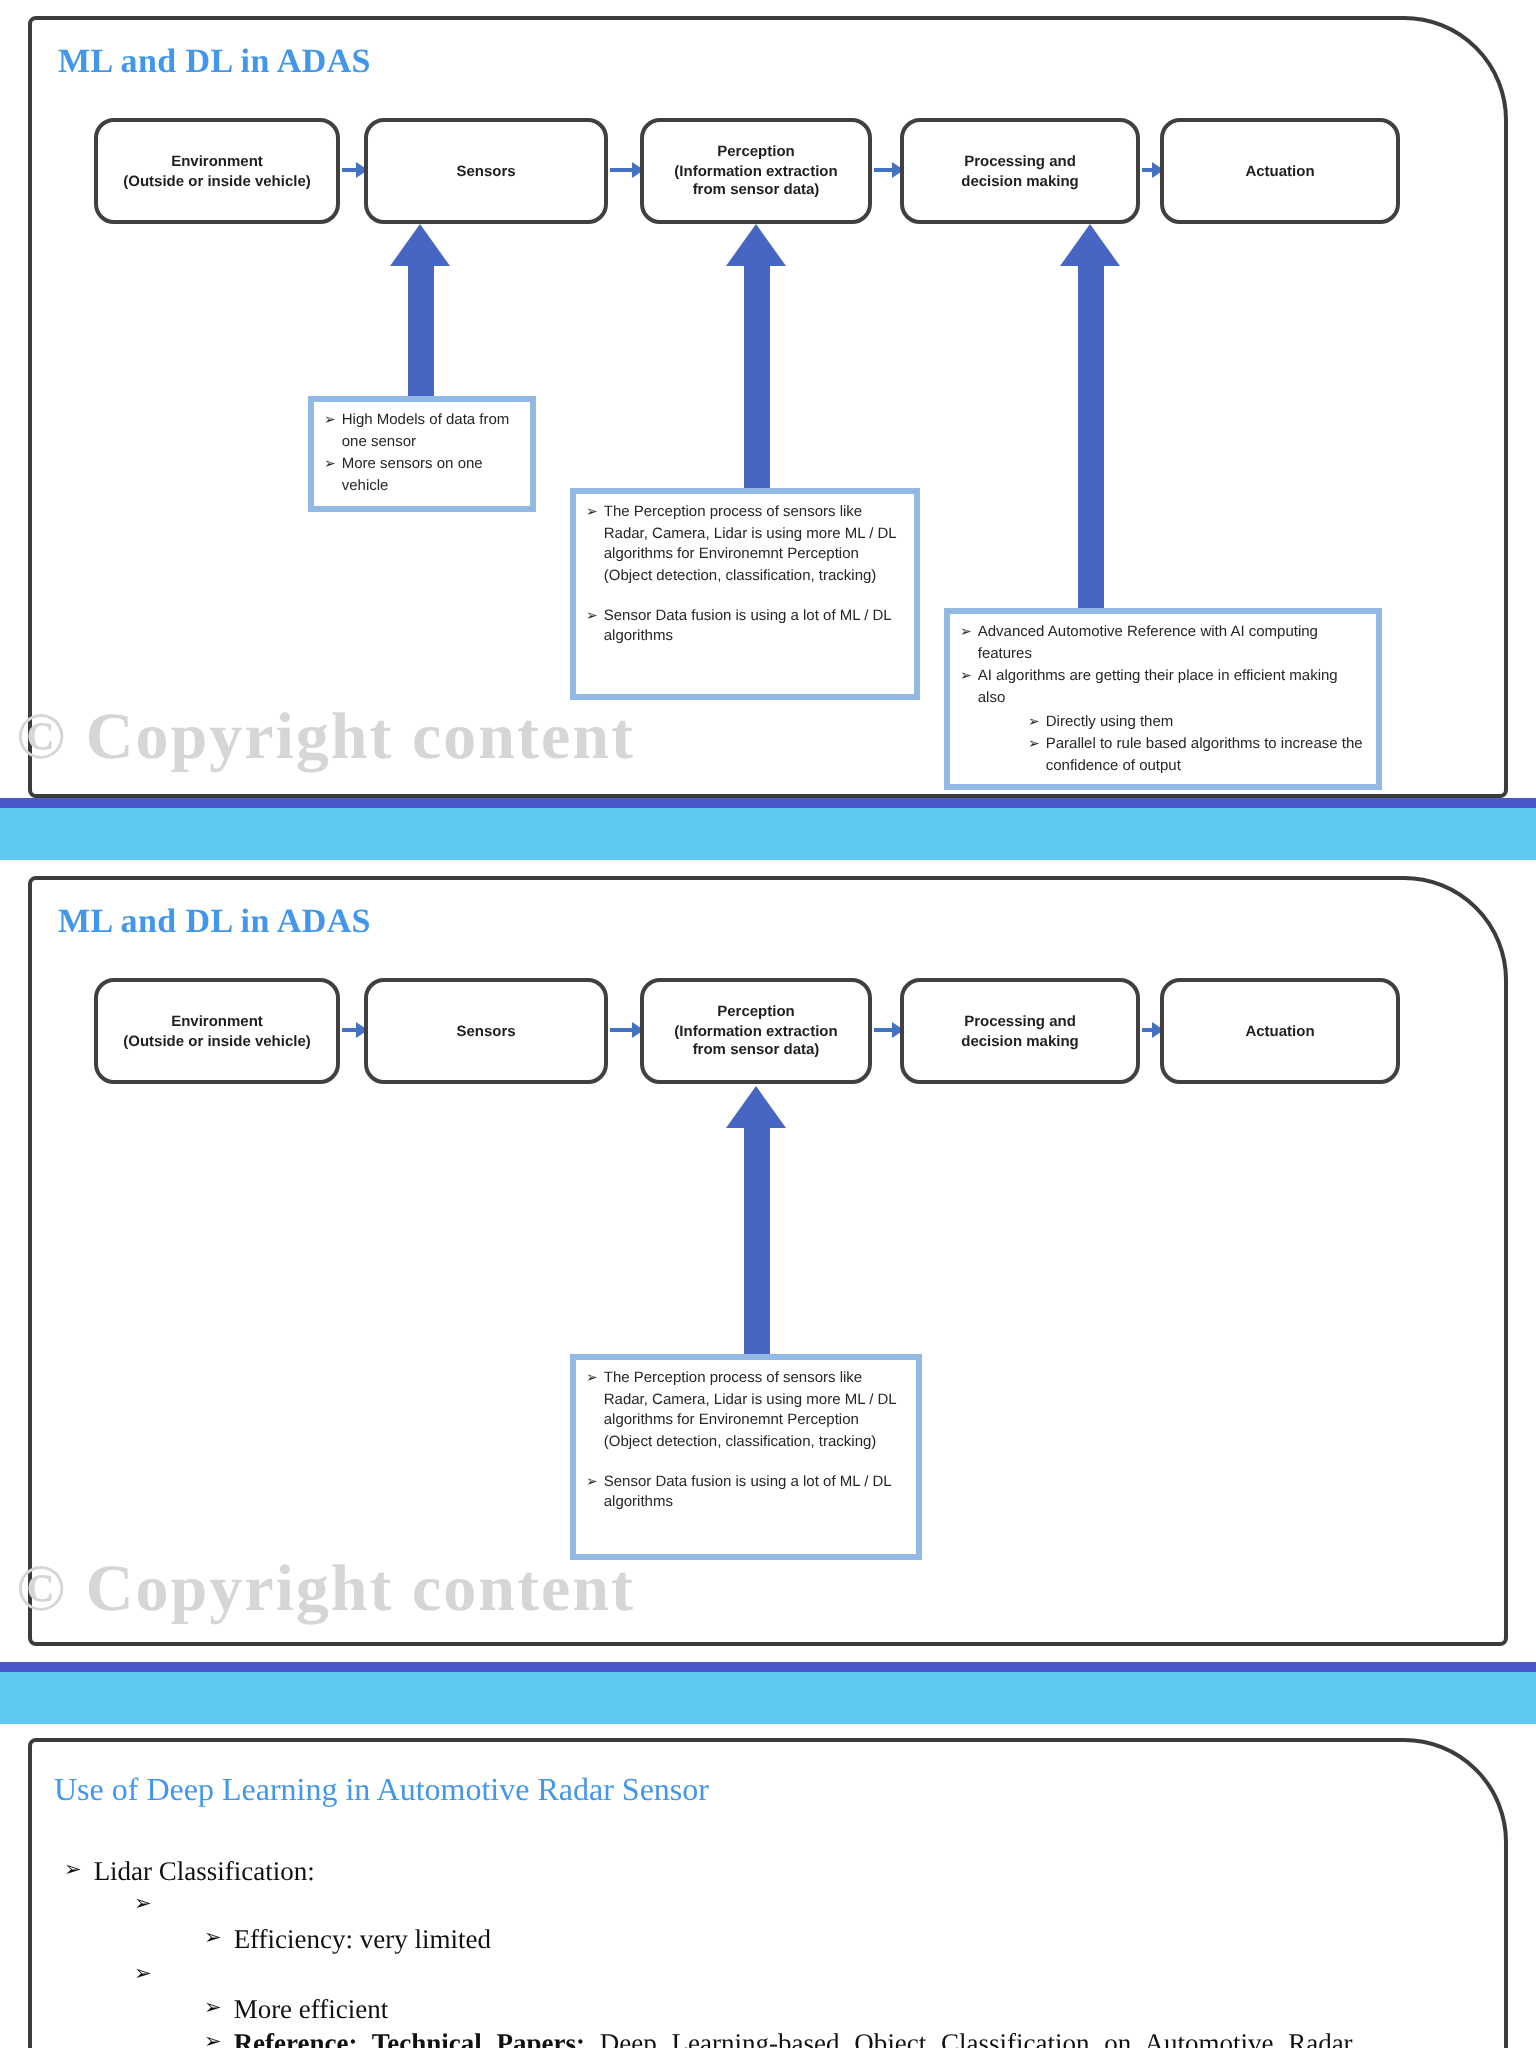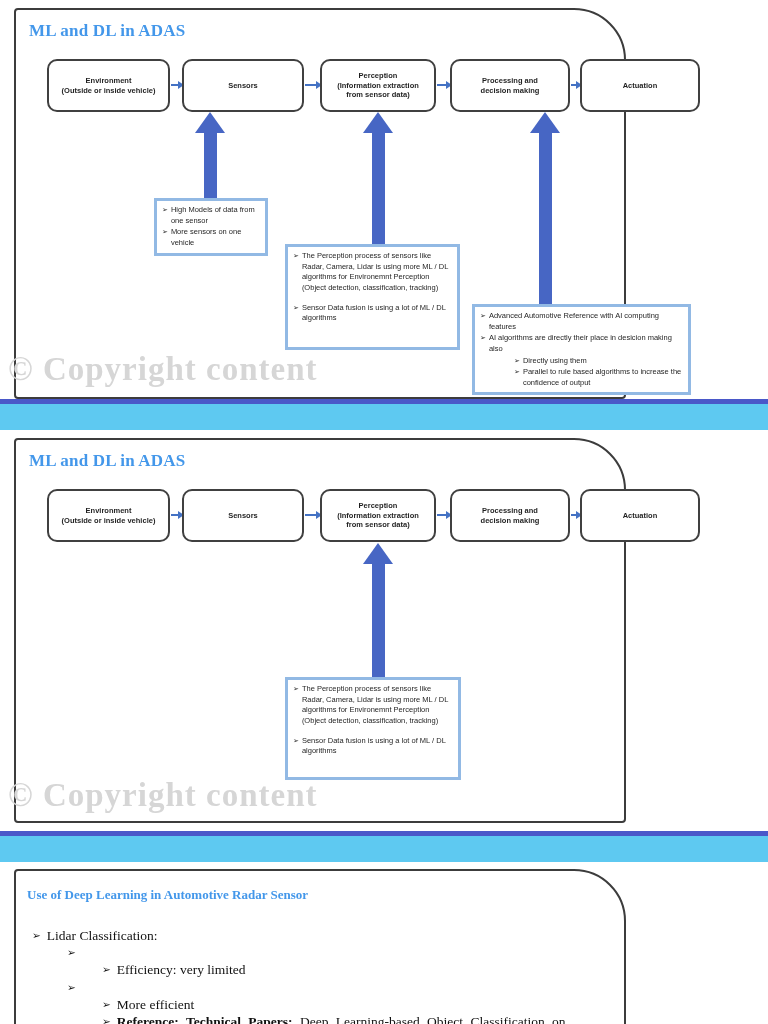--- a/index.html
+++ b/index.html
@@ -2,21 +2,21 @@
 <html><head>
 <meta charset="utf-8">
 <style>
   * { margin:0; padding:0; box-sizing:border-box; }
   html,body { width:768px; height:1024px; background:#ffffff; }
   body { font-family:"Liberation Sans", sans-serif; }
   #page { position:relative; width:768px; height:1024px; overflow:hidden; background:#fff; }
 
   
   .slide {
-    position:absolute; left:14px; width:612px; background:#fff;
+    position:absolute; left:14px; width:740px; background:#fff;
     border:2.5px solid #3c3c3c;
     border-radius:4px 52px 4px 4px;
   }
   .slide-title {
     position:absolute; left:13px; top:11px;
     font-family:"Liberation Serif", serif; font-weight:bold;
     font-size:17px; color:#4397ea; letter-spacing:.2px;
   }
 
   
@@ -61,22 +61,22 @@
     font-size:33px; color:#d6d6d6; letter-spacing:1px; white-space:nowrap;
   }
 
   
   .divider-line { position:absolute; left:0; width:768px; height:4.5px; background:#4a58c9; }
   .divider-band { position:absolute; left:0; width:768px; height:26.5px; background:#5ec9f1; }
 
   
   .s3-title {
     position:absolute; left:11px; top:16px;
-    font-family:"Liberation Serif", serif; font-weight:bold;
-    font-size:13px; color:#4397ea;
+    font-family:"Liberation Serif", serif; font-weight:normal;
+    font-size:16px; color:#4397ea;
   }
   .s3-list {
     position:absolute; left:16px; top:56px; right:16px;
     font-family:"Liberation Serif", serif; font-size:13.5px; color:#111;
   }
   .s3-line { line-height:17.2px; display:flex; gap:6px; }
   .s3-line .bm { flex:0 0 auto; font-family:"DejaVu Sans", sans-serif; font-size:10.5px; line-height:17.2px; }
   .ind1 { padding-left:35px; }
   .ind2 { padding-left:70px; }
   .s3-ref { word-spacing:4px; }
@@ -138,21 +138,21 @@
         </div>
     </div>
 
     <div class="callout" style="left:456px; top:294px; width:219px; height:91px;">
       <div class="bi">
           <span class="bm">➢</span>
           <span>Advanced Automotive Reference with AI computing features</span>
         </div>
       <div class="bi">
           <span class="bm">➢</span>
-          <span>AI algorithms are directly their place in desicion making also</span>
+          <span>AI algorithms are getting their place in efficient making also</span>
         </div>
       <div class="bi sub">
           <span class="bm">➢</span>
           <span>Directly using them</span>
         </div>
       <div class="bi sub">
           <span class="bm">➢</span>
           <span>Parallel to rule based algorithms to increase the confidence of output</span>
         </div>
     </div>

